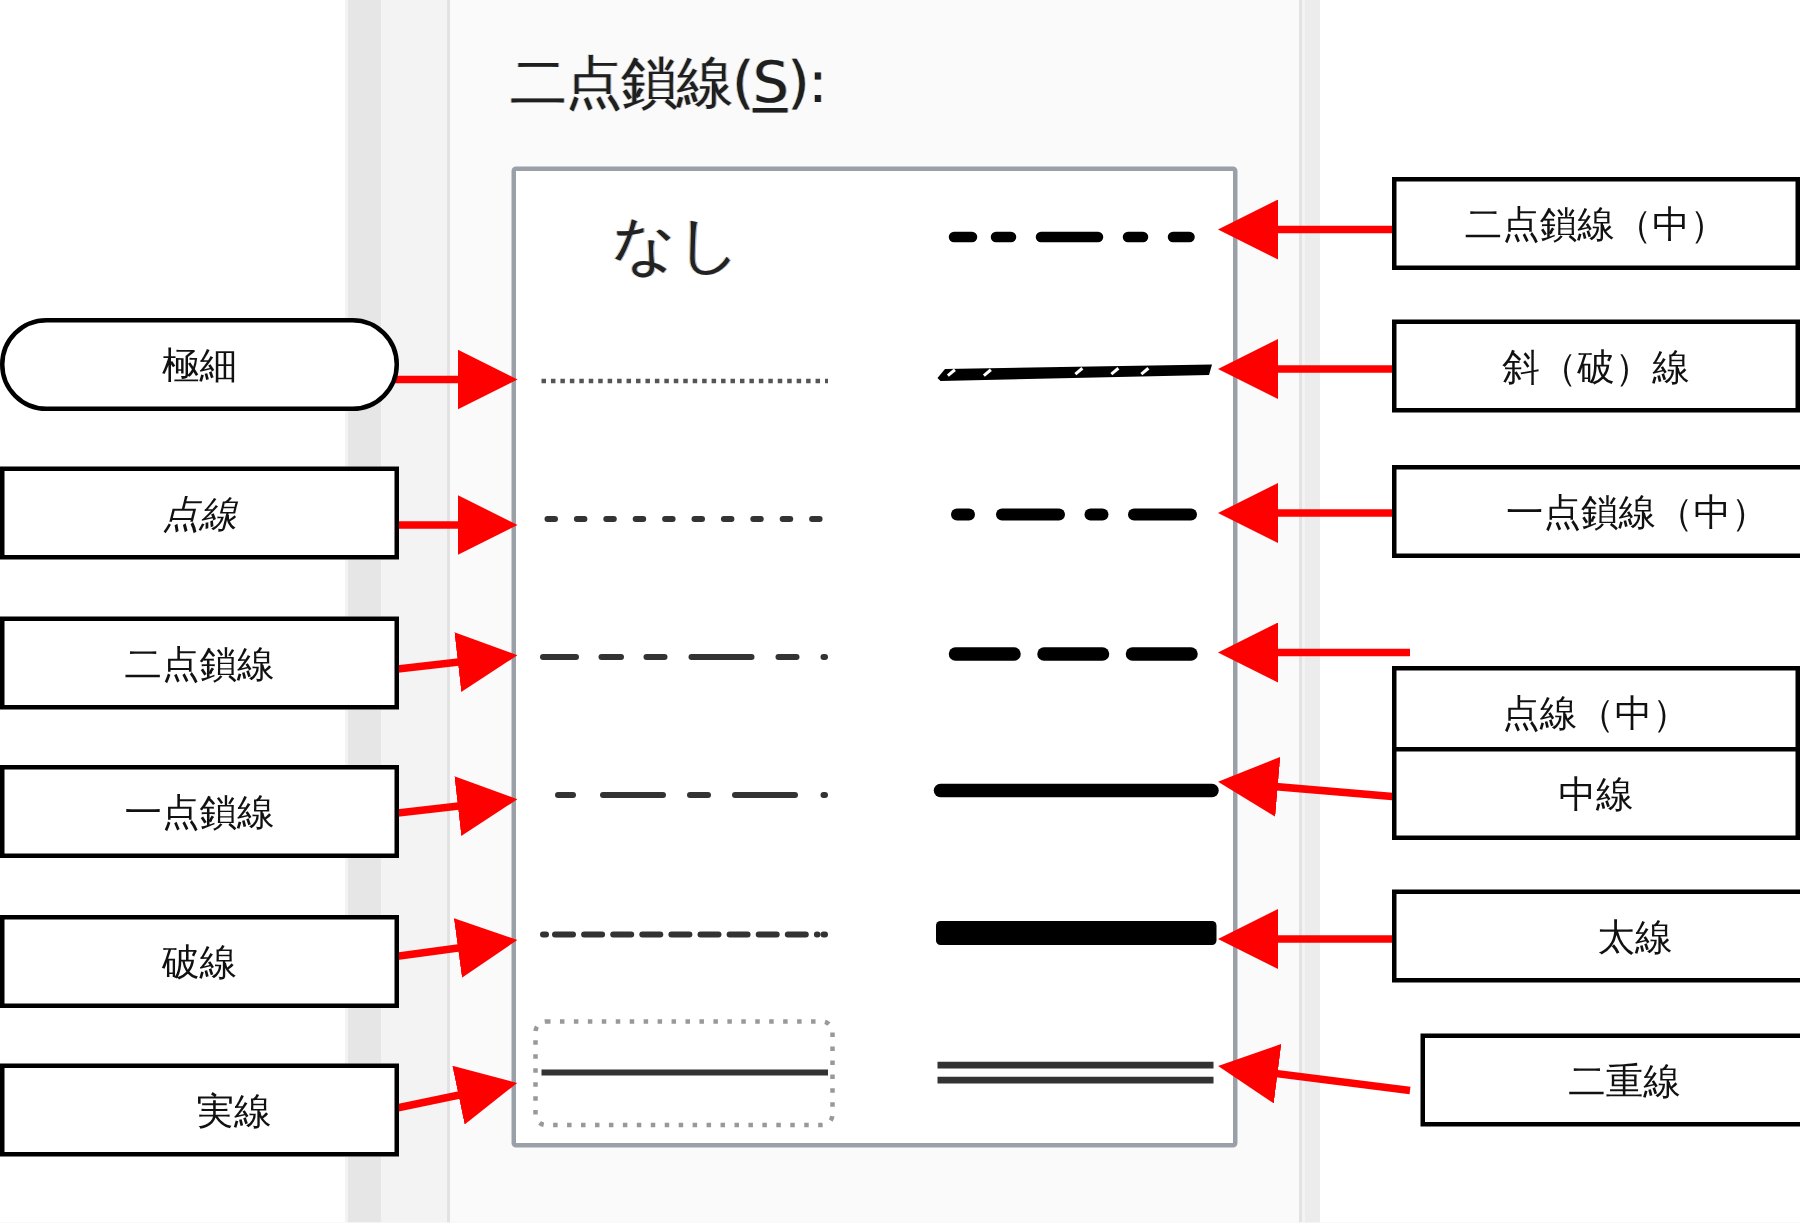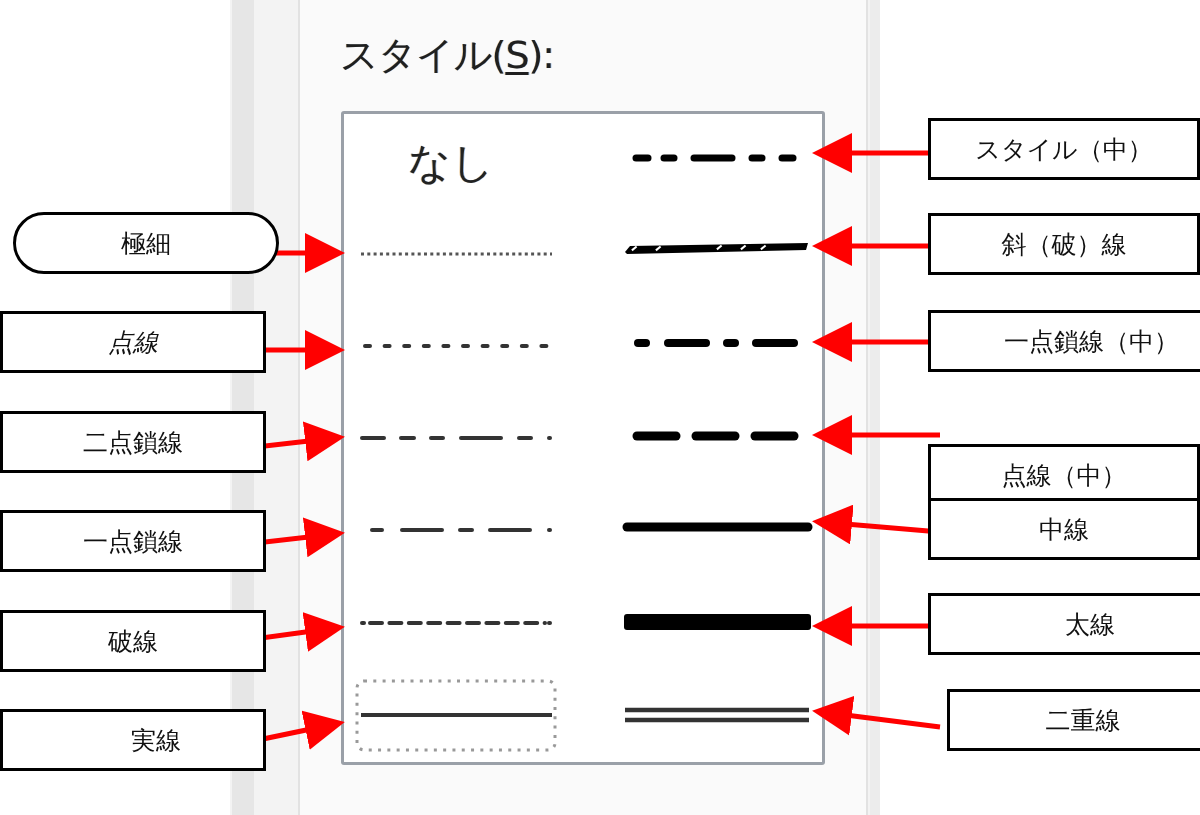--- a/index.html
+++ b/index.html
@@ -23,21 +23,21 @@
   svg.arrows { position:absolute; left:0; top:0; }
 </style>
 </head>
 <body>
 
 <div class="panel-bg"></div>
 <div class="panel-stripe1"></div>
 <div class="panel-inner"></div>
 <div class="panel-right"></div>
 
-<div class="style-label"><span>スタイル(</span><u>S</u><span>):</span></div>
+<div class="style-label"><span>二点鎖線(</span><u>S</u><span>):</span></div>
 
 <div class="listbox"></div>
 
 <div class="none-text">なし</div>
 
 <svg class="arrows" width="1200" height="815">
 
   <g>
     <line x1="361" y1="254" x2="552" y2="254" stroke="#555" stroke-width="3" stroke-dasharray="3,3.3"></line>
   </g>
@@ -127,26 +127,26 @@
     <line x1="940" y1="153" x2="822" y2="153" marker-end="url(#ah)"></line>
     <line x1="940" y1="246" x2="822" y2="246" marker-end="url(#ah)"></line>
     <line x1="940" y1="342" x2="822" y2="342" marker-end="url(#ah)"></line>
     <line x1="940" y1="435" x2="822" y2="435" marker-end="url(#ah)"></line>
     <line x1="940" y1="532" x2="822" y2="522" marker-end="url(#ah)"></line>
     <line x1="940" y1="626" x2="822" y2="626" marker-end="url(#ah)"></line>
     <line x1="940" y1="727" x2="822" y2="712" marker-end="url(#ah)"></line>
   </g>
 </svg>
 
-<div class="label-box" style="left:13px;top:212px;border-radius:31px;">極細</div>
+<div class="label-box" style="left:0;top:212px;border-radius:31px;">極細</div>
 <div class="label-box" style="left:0;top:311px;font-style:italic;">点線</div>
 <div class="label-box" style="left:0;top:411px;">二点鎖線</div>
 <div class="label-box" style="left:0;top:510px;">一点鎖線</div>
 <div class="label-box" style="left:0;top:610px;">破線</div>
 <div class="label-box" style="left:0;top:709px;padding-left:46px;">実線</div>
 
-<div class="label-box" style="left:928px;top:118px;width:272px;">スタイル（中）</div>
+<div class="label-box" style="left:928px;top:118px;width:272px;">二点鎖線（中）</div>
 <div class="label-box" style="left:928px;top:213px;width:272px;">斜（破）線</div>
 <div class="label-box" style="left:928px;top:310px;width:327px;">一点鎖線（中）</div>
 <div class="label-box" style="left:928px;top:404px;width:272px;margin-top:40px;">点線（中）</div>
 <div class="label-box" style="left:928px;top:498px;width:272px;">中線</div>
 <div class="label-box" style="left:928px;top:593px;width:324px;">太線</div>
 <div class="label-box" style="left:928px;top:689px;width:272px;margin-left:19px;">二重線</div>
 
 </body></html>

